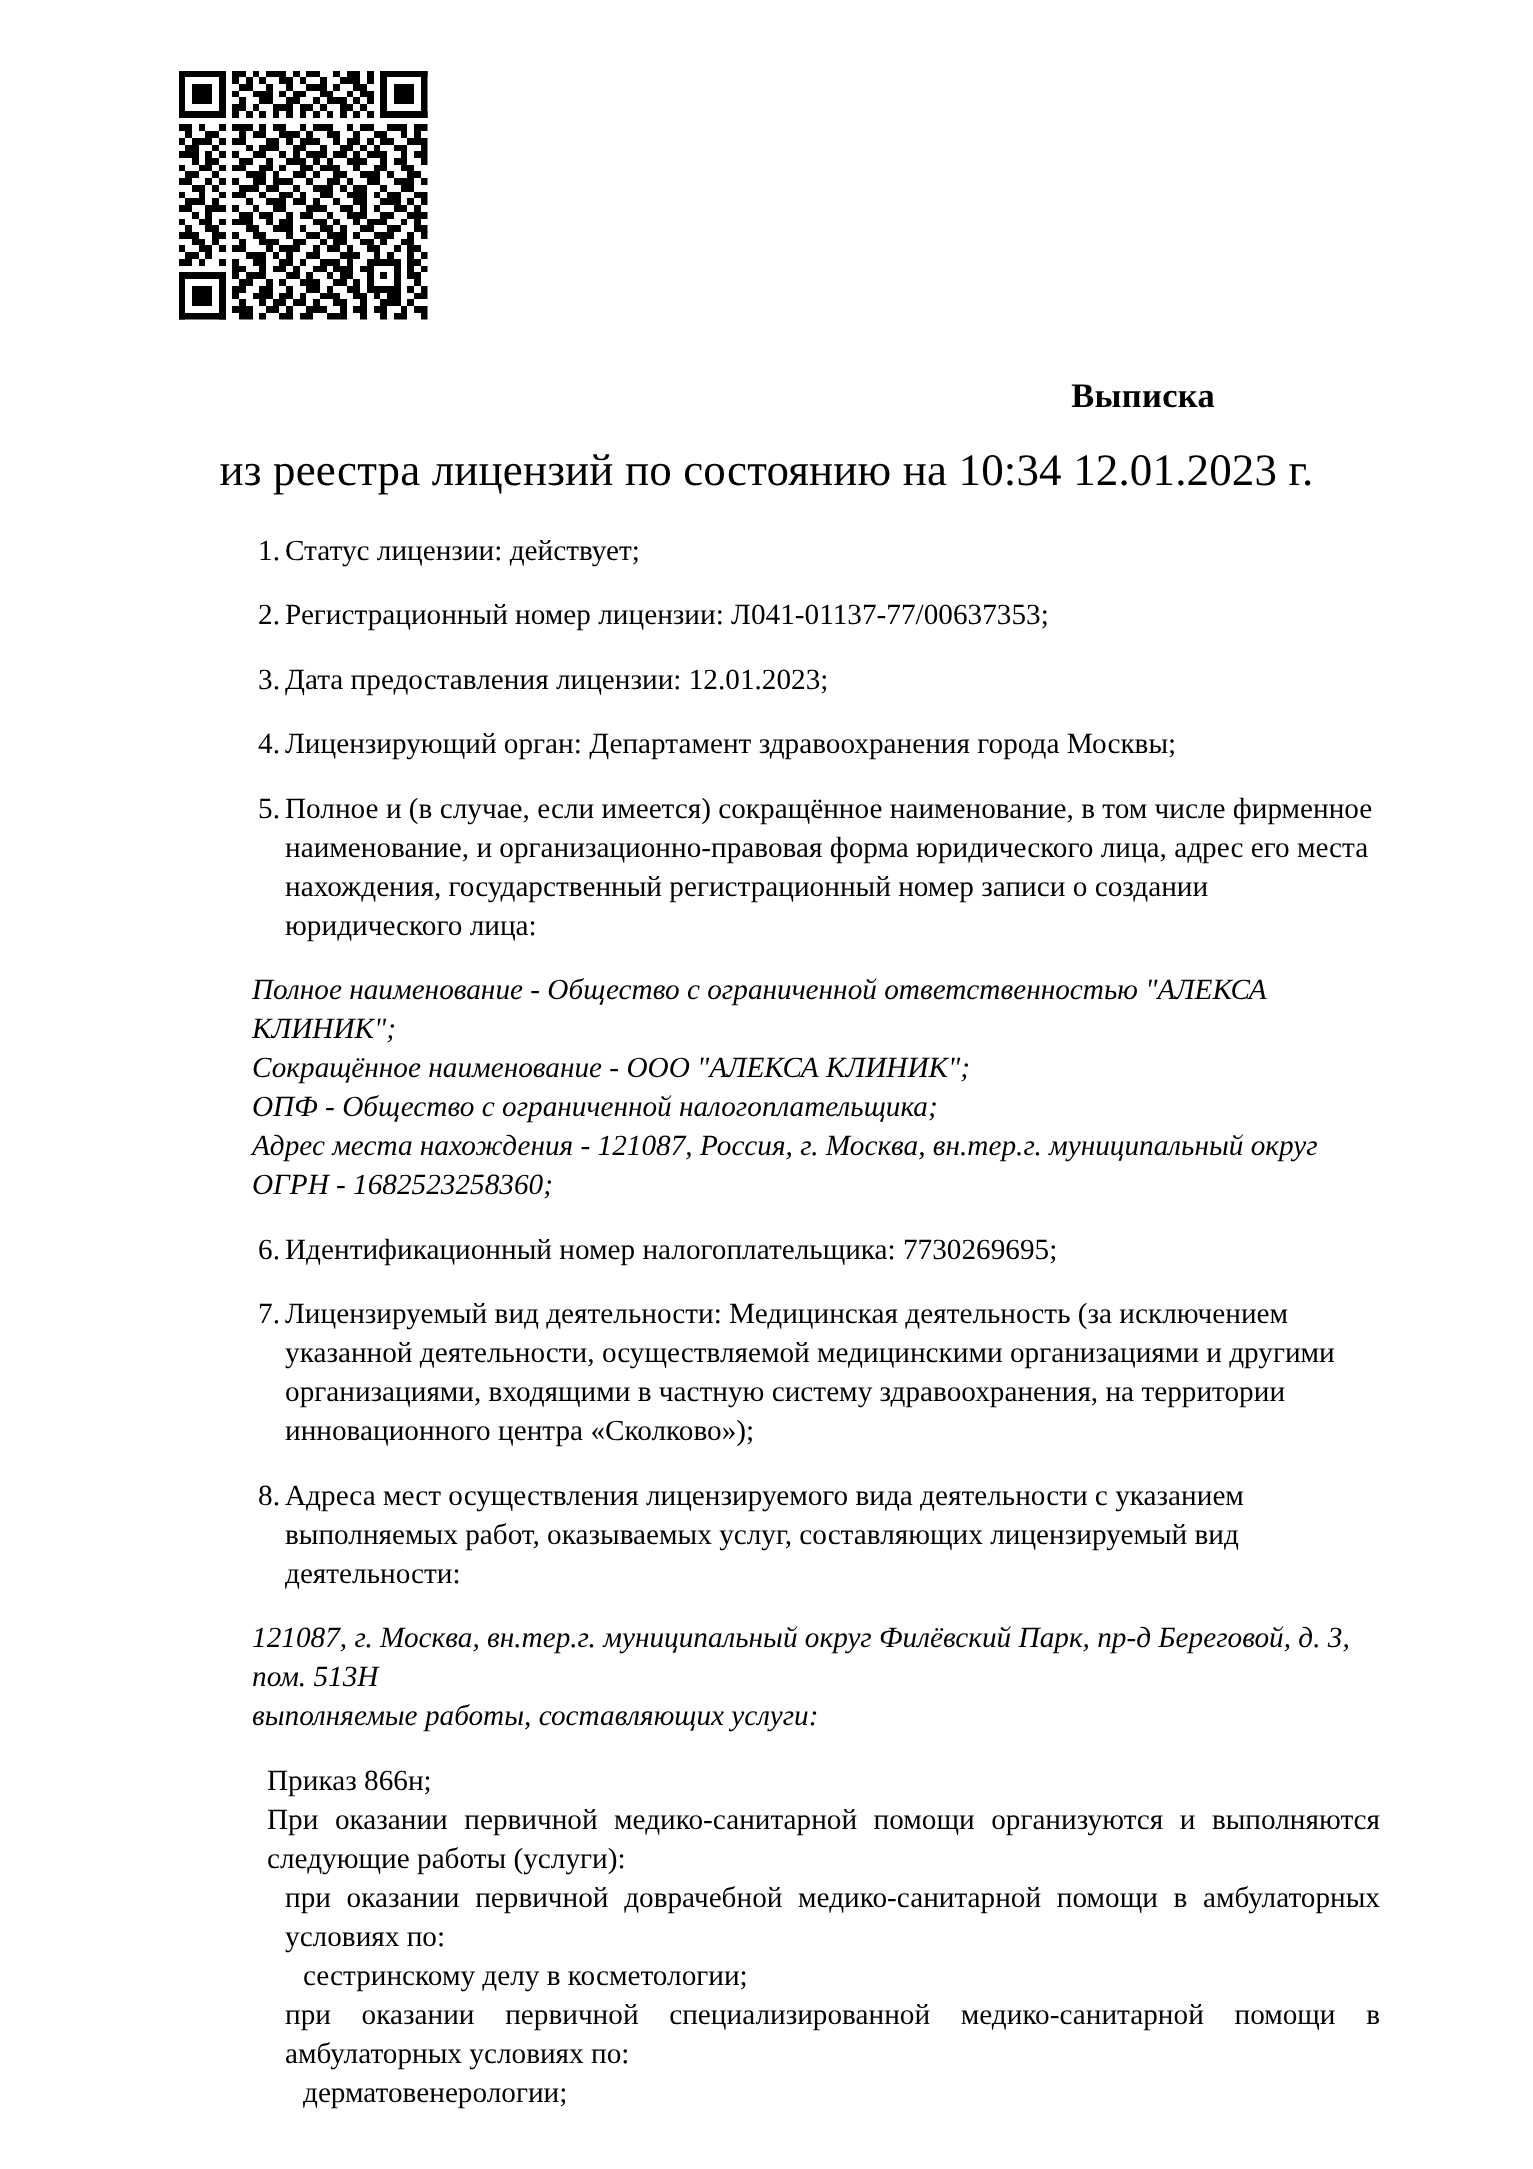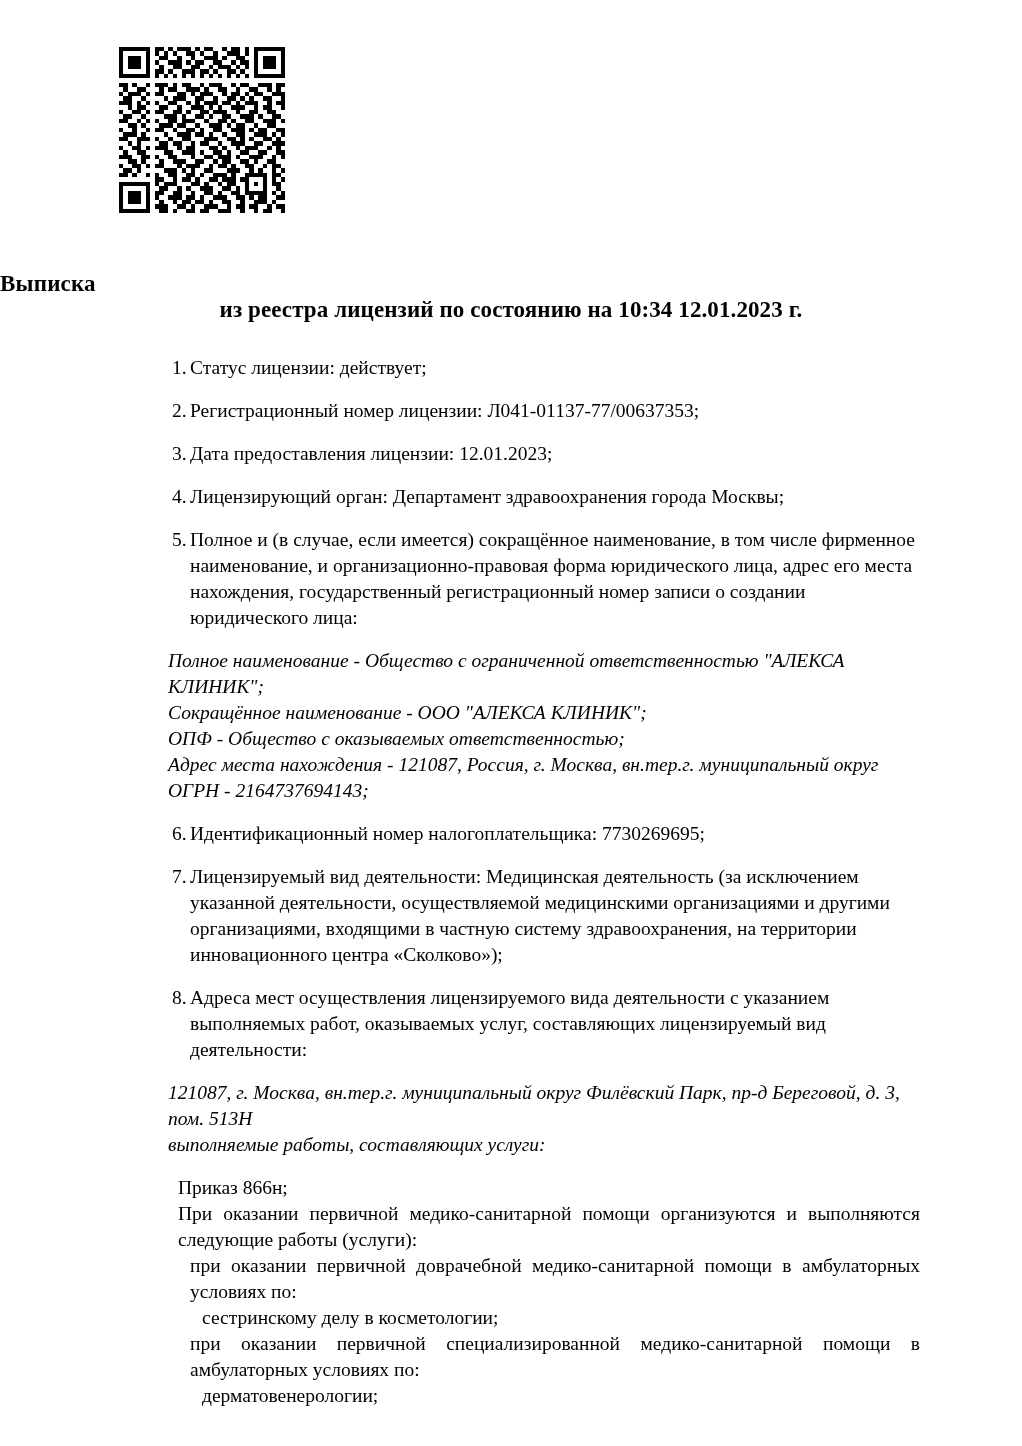--- a/index.html
+++ b/index.html
@@ -27,34 +27,33 @@
     height: 166px;
   }
   .qr-wrap svg { display: block; width: 166px; height: 166px; }
 
   
   .doc-title {
     position: absolute;
     left: 0;
     top: 251px;
     width: 810px;
-    text-align: left;
+    text-align: right;
     font-size: 23px;
     font-weight: bold;
     letter-spacing: 0.2px;
-    margin-top: 20px;
   }
   .doc-subtitle {
     position: absolute;
     left: 0;
     top: 297px;
     width: 1022px;
     text-align: center;
-    font-size: 23px;
-    font-weight: bold;
+    font-size: 30px;
+    font-weight: normal;
     letter-spacing: 0.1px;
   }
 
   
   .body-area {
     position: absolute;
     left: 168px;
     top: 355px;
     width: 752px;
     font-size: 19.5px;
@@ -518,23 +517,23 @@
 
     <p class="clause">
       <span class="num">5.</span>
       <span class="clause-text">Полное и (в случае, если имеется) сокращённое наименование, в том числе фирменное наименование, и организационно-правовая форма юридического лица, адрес его места нахождения, государственный регистрационный номер записи о создании юридического лица:</span>
     </p>
 
     <div class="block">
       <span class="ln">Полное наименование - Общество с ограниченной ответственностью "АЛЕКСА</span>
       <span class="ln">КЛИНИК";</span>
       <span class="ln">Сокращённое наименование - ООО "АЛЕКСА КЛИНИК";</span>
-      <span class="ln">ОПФ - Общество с оказываемых ответственностью;</span>
+      <span class="ln">ОПФ - Общество с ограниченной налогоплательщика;</span>
       <span class="ln">Адрес места нахождения - 121087, Россия, г. Москва, вн.тер.г. муниципальный округ</span>
-      <span class="ln">ОГРН - 2164737694143;</span>
+      <span class="ln">ОГРН - 1682523258360;</span>
     </div>
 
     <p class="clause">
       <span class="num">6.</span>
       <span class="clause-text">Идентификационный номер налогоплательщика: 7730269695;</span>
     </p>
 
     <p class="clause">
       <span class="num">7.</span>
       <span class="clause-text">Лицензируемый вид деятельности: Медицинская деятельность (за исключением указанной деятельности, осуществляемой медицинскими организациями и другими организациями, входящими в частную систему здравоохранения, на территории инновационного центра «Сколково»);</span>

